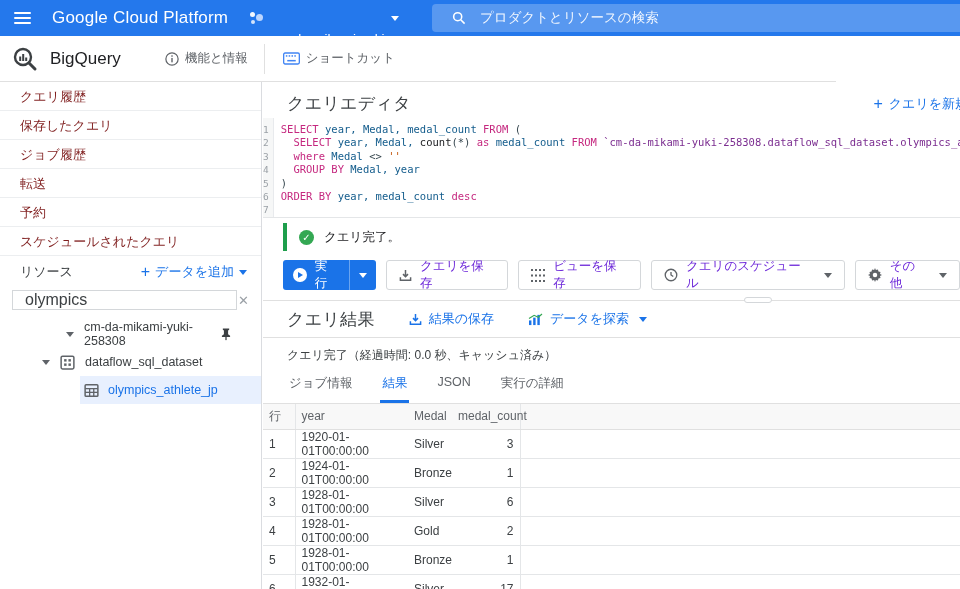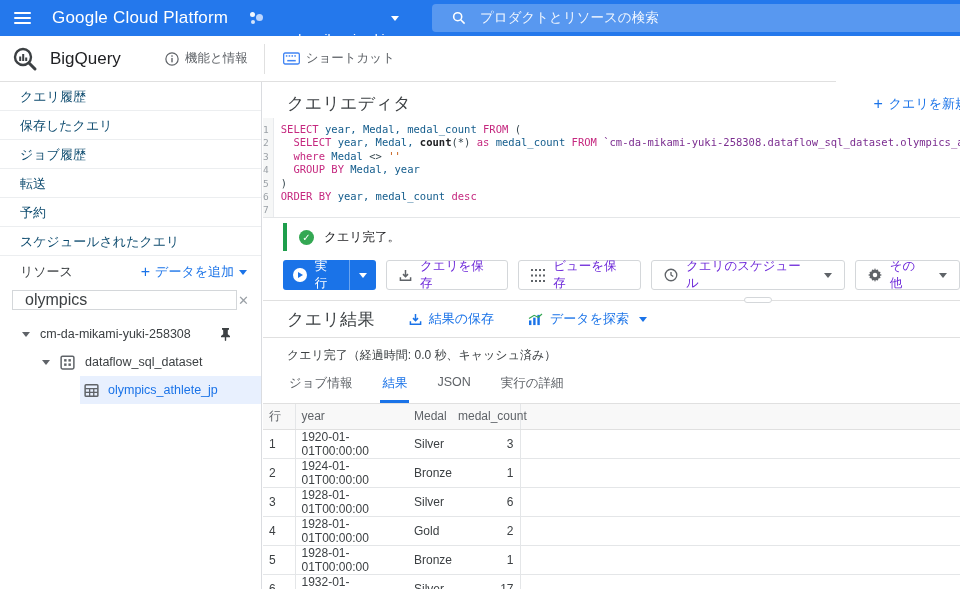--- a/index.html
+++ b/index.html
@@ -32,57 +32,57 @@
     background:#fff; border-bottom:1px solid #e0e0e0; display:flex; align-items:center; }
   .bq-logo { margin-left:12px; }
   .app-title { font-size:17px; color:#202124; margin-left:12px; margin-right:44px; }
   .hdr-link { display:flex; align-items:center; gap:6px; font-size:12.5px; color:#5f6368; cursor:pointer; }
   .hdr-sep { width:1px; height:30px; background:#e0e0e0; margin:0 18px 0 16px; }
 
   
   .sidebar { position:absolute; left:0; top:82px; width:262px; bottom:0; background:#fff;
     border-right:1px solid #dadce0; }
   .nav-item { height:29px; line-height:29px; padding-left:20px; font-size:13px;
-    color:#0c4a6e; border-bottom:1px solid #eceef0; cursor:pointer; white-space:nowrap; }
+    color:#7f1d1d; border-bottom:1px solid #eceef0; cursor:pointer; white-space:nowrap; }
   .res-row { height:32px; display:flex; align-items:center; padding:0 14px 0 20px;
     justify-content:space-between; border-bottom:0; }
   .res-label { font-size:13px; color:#3c4043; }
   .add-data { display:flex; align-items:center; gap:5px; color:#1a73e8; font-size:13px; cursor:pointer; }
   .caret-b { width:0; height:0; border-left:4px solid transparent; border-right:4px solid transparent; border-top:5px solid #1a73e8; }
   .side-search { margin:2px 24px 10px 12px; height:20px; border:1px solid #d4d7da;
     display:flex; align-items:center; padding:0 6px; gap:6px; }
   .side-search .q { flex:1; font-size:16px; color:#3c4043; border:0; outline:none;
     font-family:inherit; background:transparent; }
   .clear-x { color:#9aa0a6; font-size:13px; cursor:pointer; line-height:1; }
   .tree { position:relative; }
   .tree-row { height:28px; display:flex; align-items:center; font-size:12.5px; color:#3c4043; cursor:pointer; }
   .tw { width:0; height:0; border-left:4.5px solid transparent; border-right:4.5px solid transparent;
     border-top:5.5px solid #5f6368; margin-right:10px; }
-  .row-project { padding-left:22px; }
+  .row-project { padding-left:22px;margin-left:44px; }
   .row-dataset { padding-left:42px; }
   .row-table { margin-left:80px; background:#e8f0fe; padding-left:4px; }
   .row-table .lbl { color:#1a73e8; }
   .pin { margin-left:auto; margin-right:30px; color:#3c4043; }
 
   
   .main { position:absolute; left:263px; top:82px; right:0; bottom:0; background:#fff; overflow:hidden; }
   .editor-header { height:36px; display:flex; align-items:center; padding:6px 0 0 24px; position:relative; }
   .panel-title { font-size:17px; color:#3c4043; letter-spacing:.3px; }
   .new-query { position:absolute; right:-8px; top:13px; display:flex; align-items:center; gap:6px;
     color:#1a73e8; font-size:13px; white-space:nowrap; cursor:pointer; }
   .plus { font-size:16px; font-weight:400; }
 
   .code { display:flex; border-bottom:1px solid #e4e6e8; height:100px; font-family:"DejaVu Sans Mono","Liberation Mono",monospace; }
   .gutter { width:23px; background:#f6f7f7; border-right:1px solid #e8eaed; padding-top:5px; }
   .gutter div { font-size:9.5px; color:#9aa0a6; text-align:right; padding-right:4px; height:13.4px; line-height:13.4px; }
   .lines { padding:5px 0 0 7px; flex:1; }
   .cl { font-size:10.5px; height:13.4px; line-height:13.4px; white-space:pre; }
   .tok-kw { color:#c5287f; }
   .tok-id { color:#135c8c; }
-  .tok-fn { color:#202124; font-weight:bold;text-align:center; }
+  .tok-fn { color:#202124; font-weight:normal;text-align:center; }
   .tok-bt { color:#7b2d90; }
   .tok-str { color:#c45a11; }
   .tok-op { color:#37474f; }
 
   .validation { margin:5px 18px 6px 20px; height:28px; border-left:4px solid #1e9e4c;
     display:flex; align-items:center; gap:10px; padding-left:12px; }
   .valid-text { font-size:12.5px; color:#202124; }
   .check { width:15px; height:15px; border-radius:50%; background:#34a853; color:#fff;
     font-size:10px; line-height:15px; text-align:center; font-weight:bold; }
 

